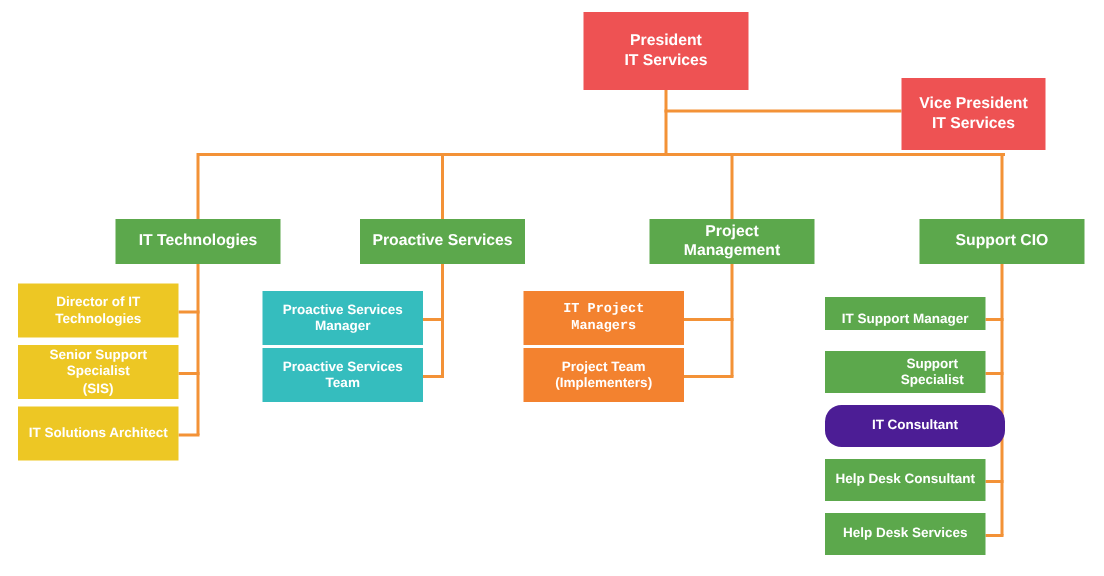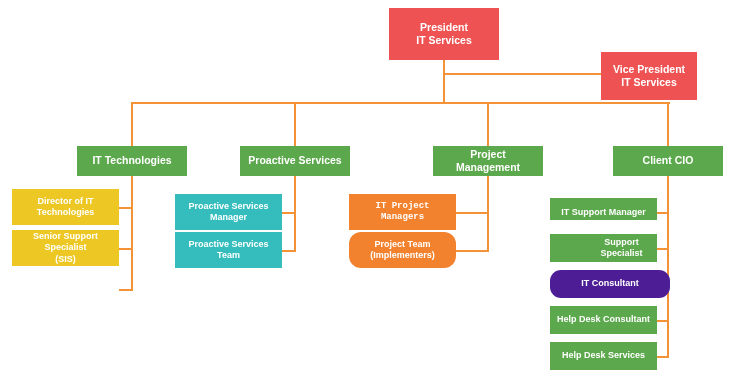--- a/index.html
+++ b/index.html
@@ -98,49 +98,52 @@
 
   <div class="node lvl-dept" style="left:240px; top:146px; width:110px; height:30px; background:#5CA84C;">
     <span class="node-label">Proactive Services</span>
   </div>
 
   <div class="node lvl-dept" style="left:433px; top:146px; width:110px; height:30px; background:#5CA84C;">
     <span class="node-label">Project Management</span>
   </div>
 
   <div class="node lvl-dept" style="left:613px; top:146px; width:110px; height:30px; background:#5CA84C;">
-    <span class="node-label">Client CIO</span>
+    <span class="node-label">Support CIO</span>
   </div>
 
   <div class="node lvl-leaf" style="left:12px; top:189px; width:107px; height:36px; background:#EDC724;">
     <span class="node-label">Director of IT
 Technologies</span>
   </div>
 
   <div class="node lvl-leaf" style="left:12px; top:230px; width:107px; height:36px; background:#EDC724;">
     <span class="node-label">Senior Support Specialist
 (SIS)</span>
   </div>
 
+  <div class="node lvl-leaf" style="left:12px; top:271px; width:107px; height:36px; background:#EDC724;">
+    <span class="node-label">IT Solutions Architect</span>
+  </div>
 
   <div class="node lvl-leaf" style="left:175px; top:194px; width:107px; height:36px; background:#35BDBE;">
     <span class="node-label">Proactive Services
 Manager</span>
   </div>
 
   <div class="node lvl-leaf" style="left:175px; top:232px; width:107px; height:36px; background:#35BDBE;">
     <span class="node-label">Proactive Services
 Team</span>
   </div>
 
   <div class="node lvl-leaf" style="left:349px; top:194px; width:107px; height:36px; background:#F3822F;font-family:Liberation Mono, monospace;">
     <span class="node-label">IT Project Managers</span>
   </div>
 
-  <div class="node lvl-leaf" style="left:349px; top:232px; width:107px; height:36px; background:#F3822F;border-radius:12px;">
+  <div class="node lvl-leaf" style="left:349px; top:232px; width:107px; height:36px; background:#F3822F;">
     <span class="node-label">Project Team
 (Implementers)</span>
   </div>
 
   <div class="node lvl-leaf" style="left:550px; top:198px; width:107px; height:22px; background:#5CA84C;align-items:flex-end;">
     <span class="node-label">IT Support Manager</span>
   </div>
 
   <div class="node lvl-leaf" style="left:550px; top:234px; width:107px; height:28px; background:#5CA84C;padding-left:40px;">
     <span class="node-label">Support Specialist</span>

